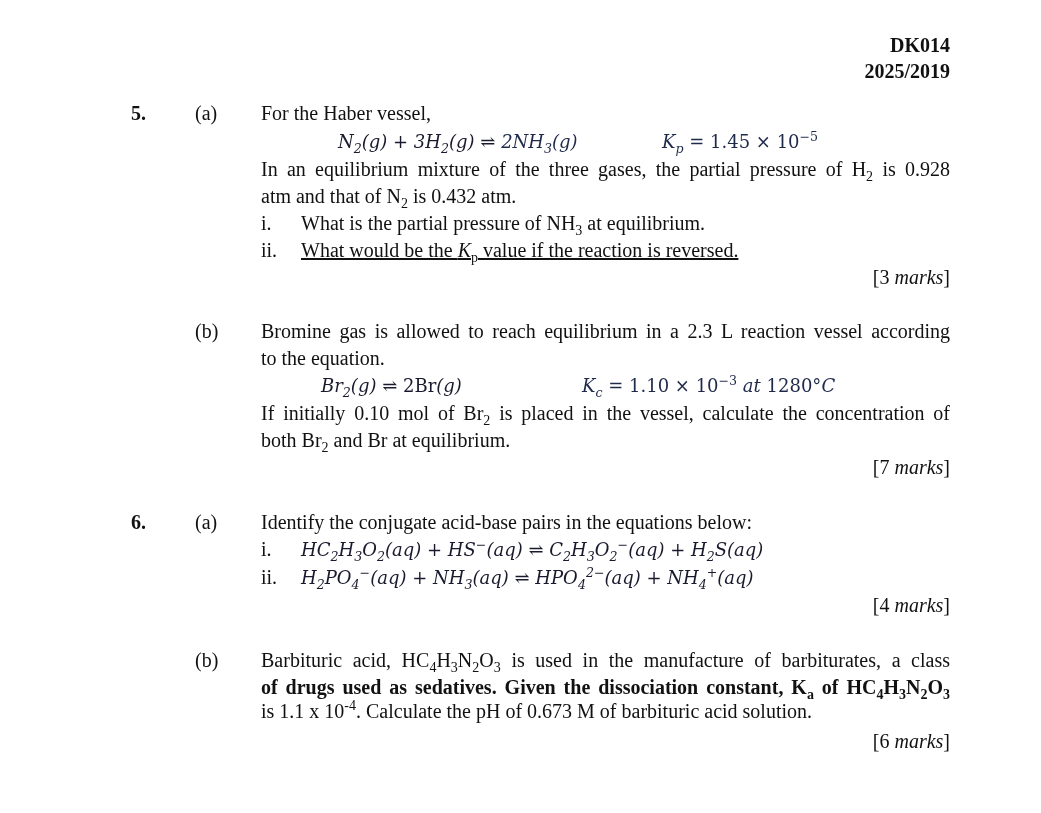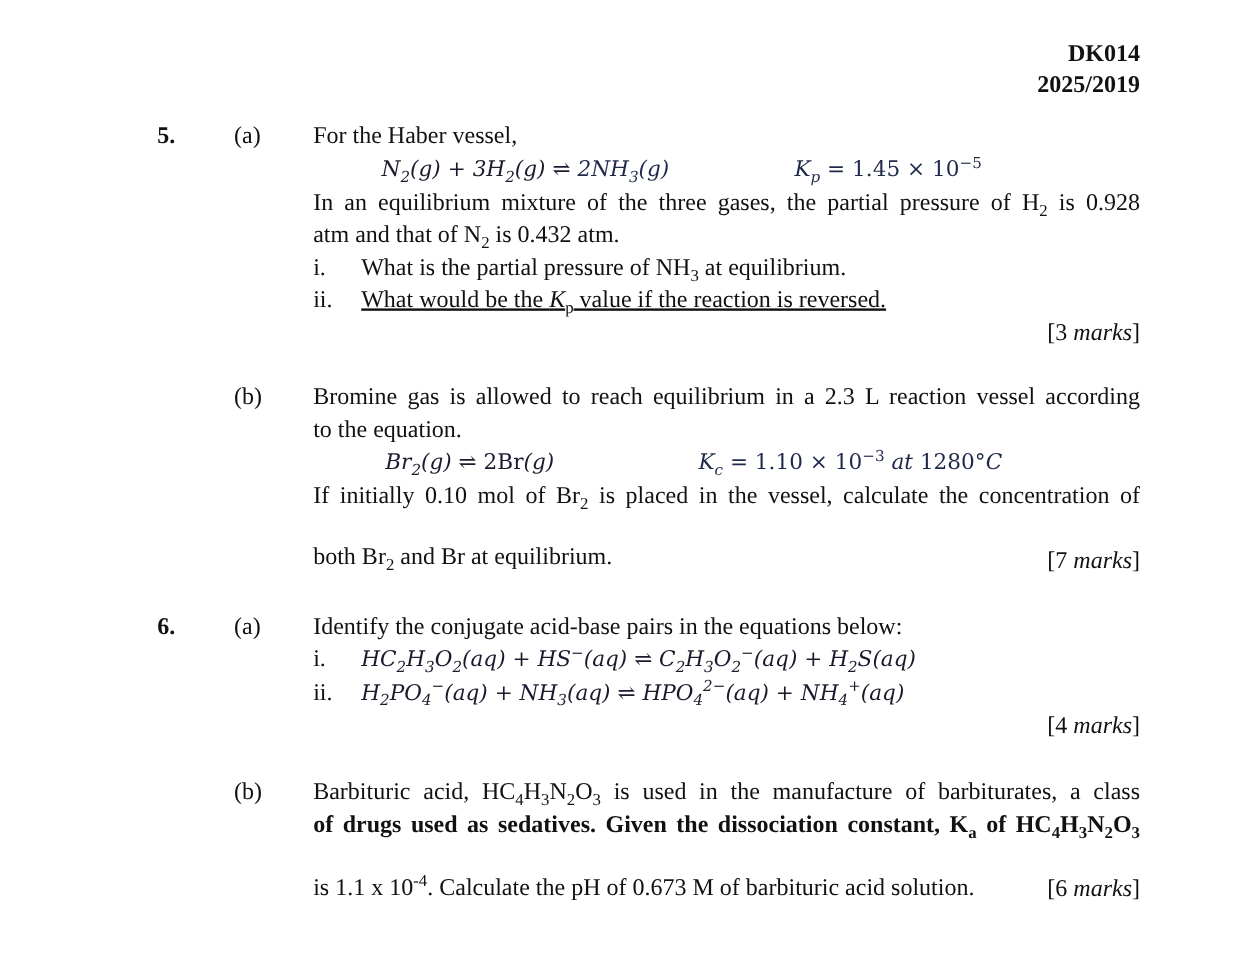--- a/index.html
+++ b/index.html
@@ -22,21 +22,21 @@
 </head>
 <body>
 
 <div class="abs hdr" style="top:34px;">DK014</div>
 <div class="abs hdr" style="top:60px;">2025/2019</div>
 
 <div class="abs qnum" style="top:102px;">5.</div>
 <div class="abs part" style="top:102px;">(a)</div>
 <div class="abs txt" style="top:102px;">For the Haber vessel,</div>
 
-<div class="abs math" style="top:131px; left:318px;text-align:right;">
+<div class="abs math" style="top:131px; left:338px;text-align:right;">
   <span>N<sub>2</sub>(g) + 3H<sub>2</sub>(g) <span class="up">⇌</span> <span class="mathblue">2NH<sub>3</sub>(g)</span></span>
 </div>
 <div class="abs math mathblue" style="top:131px; left:662px;">
   K<sub>p</sub> <span class="up">= 1.45 × 10<sup>−5</sup></span>
 </div>
 
 <div class="abs txt just" style="top:158px;">In an equilibrium mixture of the three gases, the partial pressure of H<sub>2</sub> is 0.928</div>
 <div class="abs txt" style="top:185px;">atm and that of N<sub>2</sub> is 0.432 atm.</div>
 <div class="abs txt" style="top:212px;">
   <span class="roman">i.</span><span>What is the partial pressure of NH<sub>3</sub> at equilibrium.</span>
@@ -49,31 +49,31 @@
 <div class="abs part" style="top:320px;">(b)</div>
 <div class="abs txt just" style="top:320px;">Bromine gas is allowed to reach equilibrium in a 2.3 L reaction vessel according</div>
 <div class="abs txt" style="top:347px;">to the equation.</div>
 <div class="abs math" style="top:375px; left:321px;">
   Br<sub>2</sub>(g) <span class="up">⇌</span> <span class="up">2Br</span>(g)
 </div>
 <div class="abs math mathblue" style="top:375px; left:582px;">
   K<sub>c</sub> <span class="up">= 1.10 × 10<sup>−3</sup></span> at <span class="up">1280°</span>C
 </div>
 <div class="abs txt just" style="top:402px;">If initially 0.10 mol of Br<sub>2</sub> is placed in the vessel, calculate the concentration of</div>
-<div class="abs txt" style="top:429px;margin-top:24px;">both Br<sub>2</sub> and Br at equilibrium.</div>
+<div class="abs txt" style="top:429px;">both Br<sub>2</sub> and Br at equilibrium.</div>
 <div class="abs marks" style="top:456px;">[7 <i>marks</i>]</div>
 
 <div class="abs qnum" style="top:511px;">6.</div>
 <div class="abs part" style="top:511px;">(a)</div>
 <div class="abs txt" style="top:511px;">Identify the conjugate acid-base pairs in the equations below:</div>
 <div class="abs txt" style="top:538px;">
   <span class="roman">i.</span><span class="math">HC<sub>2</sub>H<sub>3</sub>O<sub>2</sub>(aq) + HS<sup>−</sup>(aq) <span class="up">⇌</span> C<sub>2</sub>H<sub>3</sub>O<sub>2</sub><sup>−</sup>(aq) + H<sub>2</sub>S(aq)</span>
 </div>
 <div class="abs txt" style="top:566px;">
   <span class="roman">ii.</span><span class="math">H<sub>2</sub>PO<sub>4</sub><sup>−</sup>(aq) + NH<sub>3</sub>(aq) <span class="up">⇌</span> HPO<sub>4</sub><sup>2−</sup>(aq) + NH<sub>4</sub><sup>+</sup>(aq)</span>
 </div>
 <div class="abs marks" style="top:594px;">[4 <i>marks</i>]</div>
 
 <div class="abs part" style="top:649px;">(b)</div>
 <div class="abs txt just" style="top:649px;">Barbituric acid, HC<sub>4</sub>H<sub>3</sub>N<sub>2</sub>O<sub>3</sub> is used in the manufacture of barbiturates, a class</div>
 <div class="abs txt just" style="top:676px;font-weight:bold;">of drugs used as sedatives. Given the dissociation constant, K<sub>a</sub> of HC<sub>4</sub>H<sub>3</sub>N<sub>2</sub>O<sub>3</sub></div>
-<div class="abs txt" style="top:729px;">is 1.1 x 10<sup>-4</sup>. Calculate the pH of 0.673 M of barbituric acid solution.</div>
+<div class="abs txt" style="top:700px;">is 1.1 x 10<sup>-4</sup>. Calculate the pH of 0.673 M of barbituric acid solution.</div>
 <div class="abs marks" style="top:730px;">[6 <i>marks</i>]</div>
 
 </body></html>

